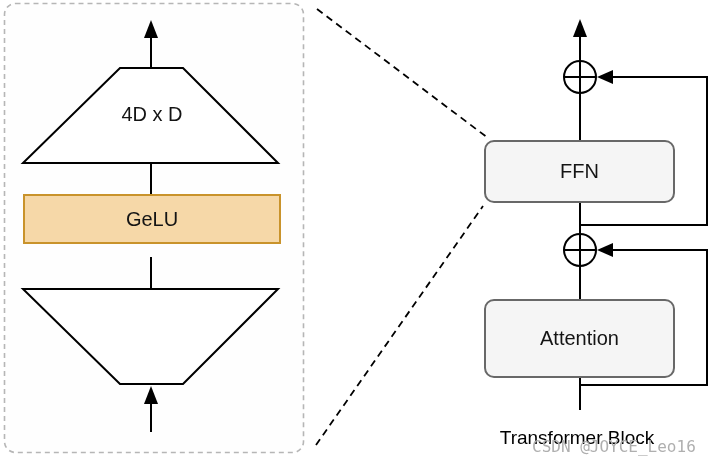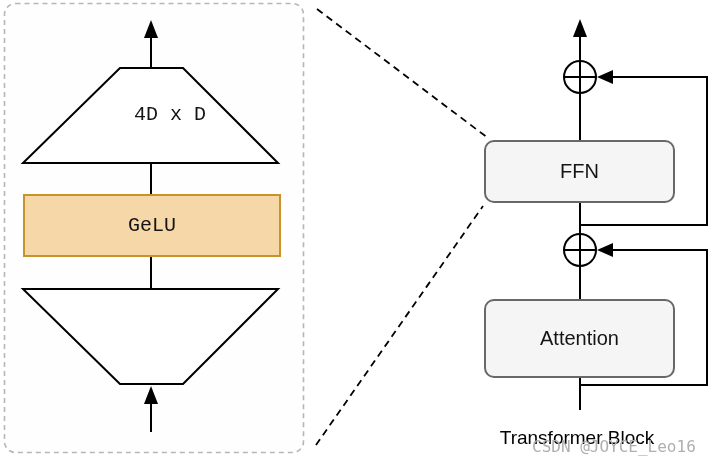--- a/index.html
+++ b/index.html
@@ -75,23 +75,23 @@
       <line x1="580" y1="61" x2="580" y2="93" stroke="#000" stroke-width="2"></line>
       <line x1="564" y1="77" x2="596" y2="77" stroke="#000" stroke-width="2"></line>
     </g>
     <g>
       <circle cx="580" cy="250" r="16" fill="#FFFFFF" stroke="#000" stroke-width="2"></circle>
       <line x1="580" y1="234" x2="580" y2="266" stroke="#000" stroke-width="2"></line>
       <line x1="564" y1="250" x2="596" y2="250" stroke="#000" stroke-width="2"></line>
     </g>
   </svg>
 
-  <div class="shape-label" style="left:41px; top:103px; width:258px;font-family:Liberation Mono, monospace;">4D x D</div>
+  <div class="shape-label" style="left:23px; top:103px; width:258px;">4D x D</div>
 
-  <div class="node gelu-box" style="left:23px; top:194px; width:258px; height:63px;font-family:Liberation Mono, monospace;">
+  <div class="node gelu-box" style="left:23px; top:194px; width:258px; height:50px;">
     <span>GeLU</span>
   </div>
 
 
   <div class="node gray-box" style="left:484px; top:140px; width:191px; height:63px;">
     <span>FFN</span>
   </div>
 
   <div class="node gray-box" style="left:484px; top:299px; width:191px; height:79px;">
     <span>Attention</span>

